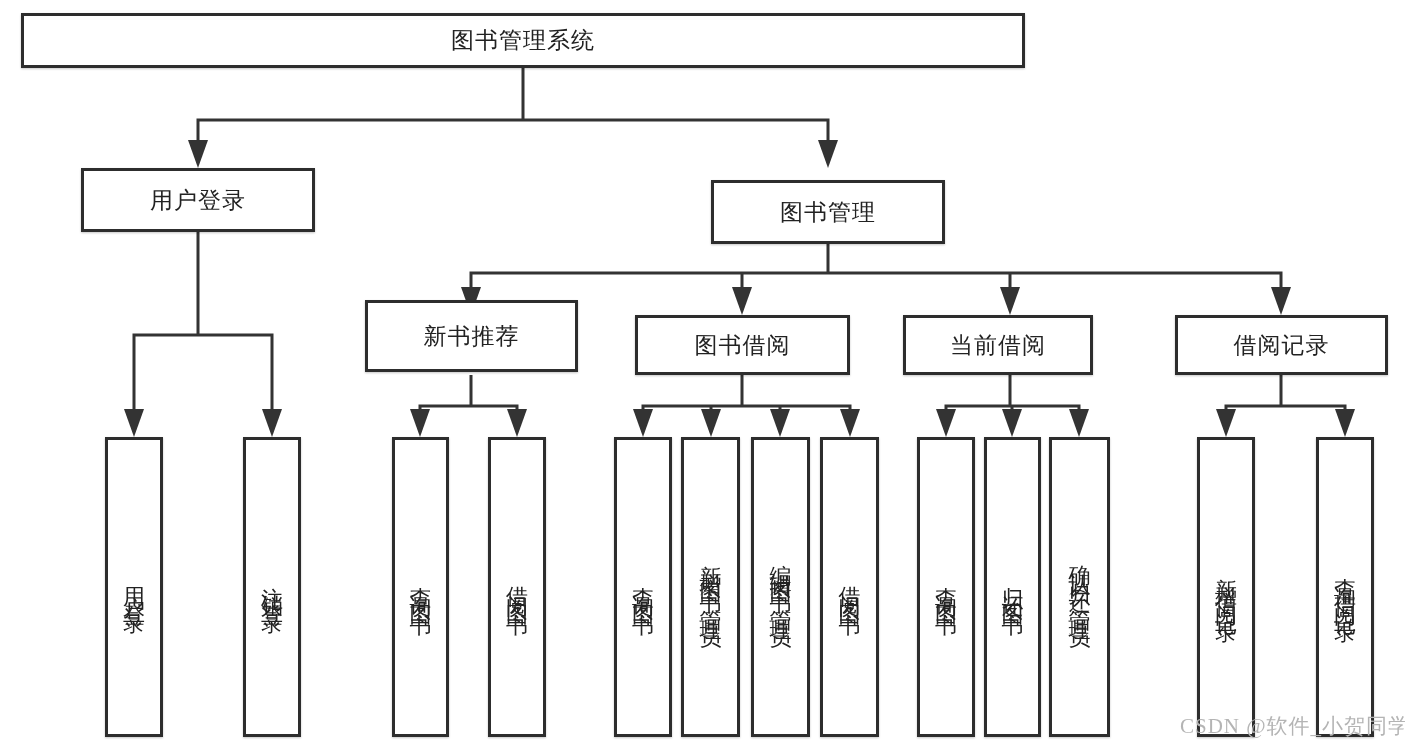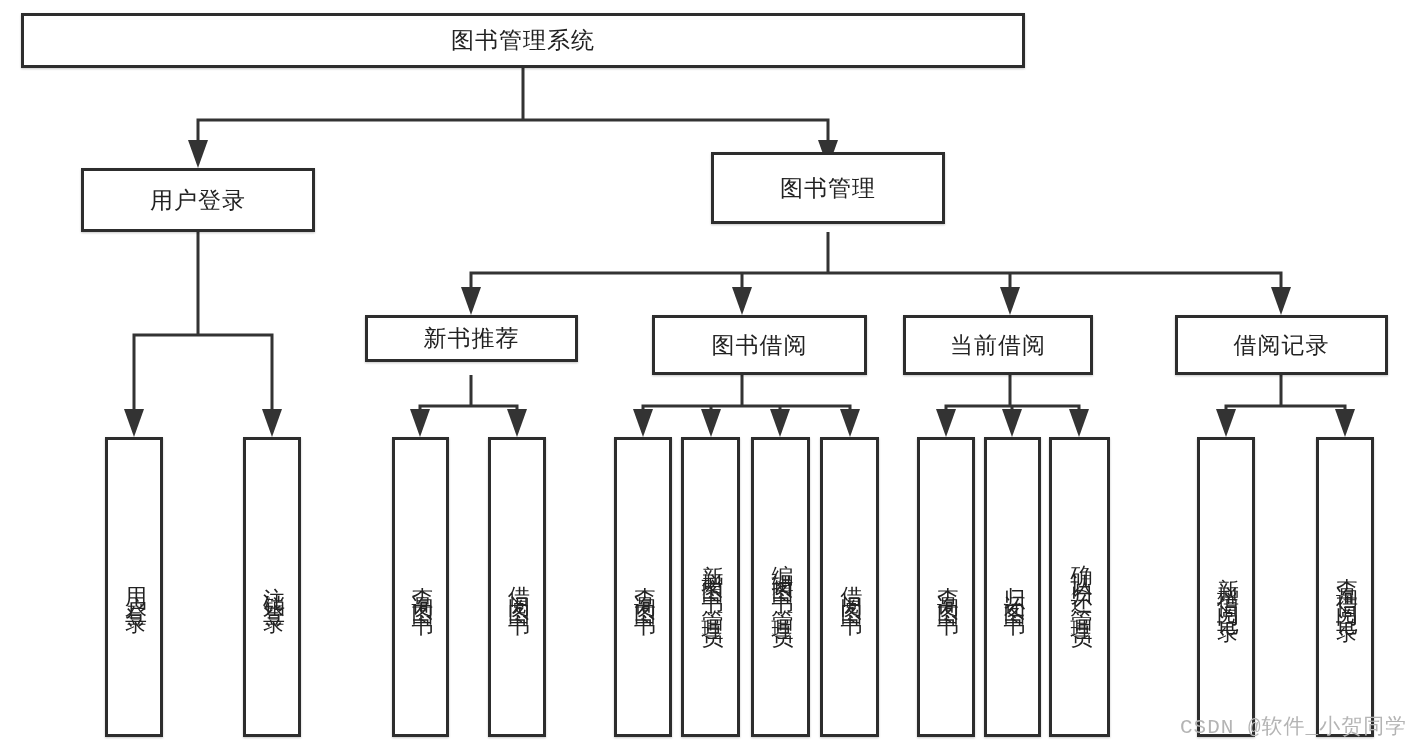--- a/index.html
+++ b/index.html
@@ -1,21 +1,21 @@
 <!DOCTYPE html>
 <html><head>
 <meta charset="utf-8">
 <style>
   html, body { margin: 0; padding: 0; background: #ffffff; }
   #stage {
     position: relative;
     width: 1405px;
     height: 747px;
     background: #ffffff;
-    font-family: Liberation Mono, monospace;
+    font-family: Liberation Serif, serif;
     overflow: hidden;
     border-radius: 26px;
   }
   #connector-layer {
     position: absolute;
     left: 0; top: 0;
     width: 1405px; height: 747px;
     pointer-events: none;
   }
   .box {
@@ -95,28 +95,28 @@
     </g>
   </svg>
 
   <div class="box hnode" style="left:21px; top:13px; width:1004px; height:55px">
     <span>图书管理系统</span>
   </div>
 
   <div class="box hnode" style="left:81px; top:168px; width:234px; height:64px">
     <span>用户登录</span>
   </div>
-  <div class="box hnode" style="left:711px; top:152px; width:234px; height:72px">
+  <div class="box hnode" style="left:711px; top:180px; width:234px; height:64px">
     <span>图书管理</span>
   </div>
 
-  <div class="box hnode" style="left:365px; top:315px; width:213px; height:47px">
+  <div class="box hnode" style="left:365px; top:300px; width:213px; height:72px">
     <span>新书推荐</span>
   </div>
-  <div class="box hnode" style="left:652px; top:315px; width:215px; height:60px">
+  <div class="box hnode" style="left:635px; top:315px; width:215px; height:60px">
     <span>图书借阅</span>
   </div>
   <div class="box hnode" style="left:903px; top:315px; width:190px; height:60px">
     <span>当前借阅</span>
   </div>
   <div class="box hnode" style="left:1175px; top:315px; width:213px; height:60px">
     <span>借阅记录</span>
   </div>
 
   <div class="box leaf" style="left:105px; width:58px">

